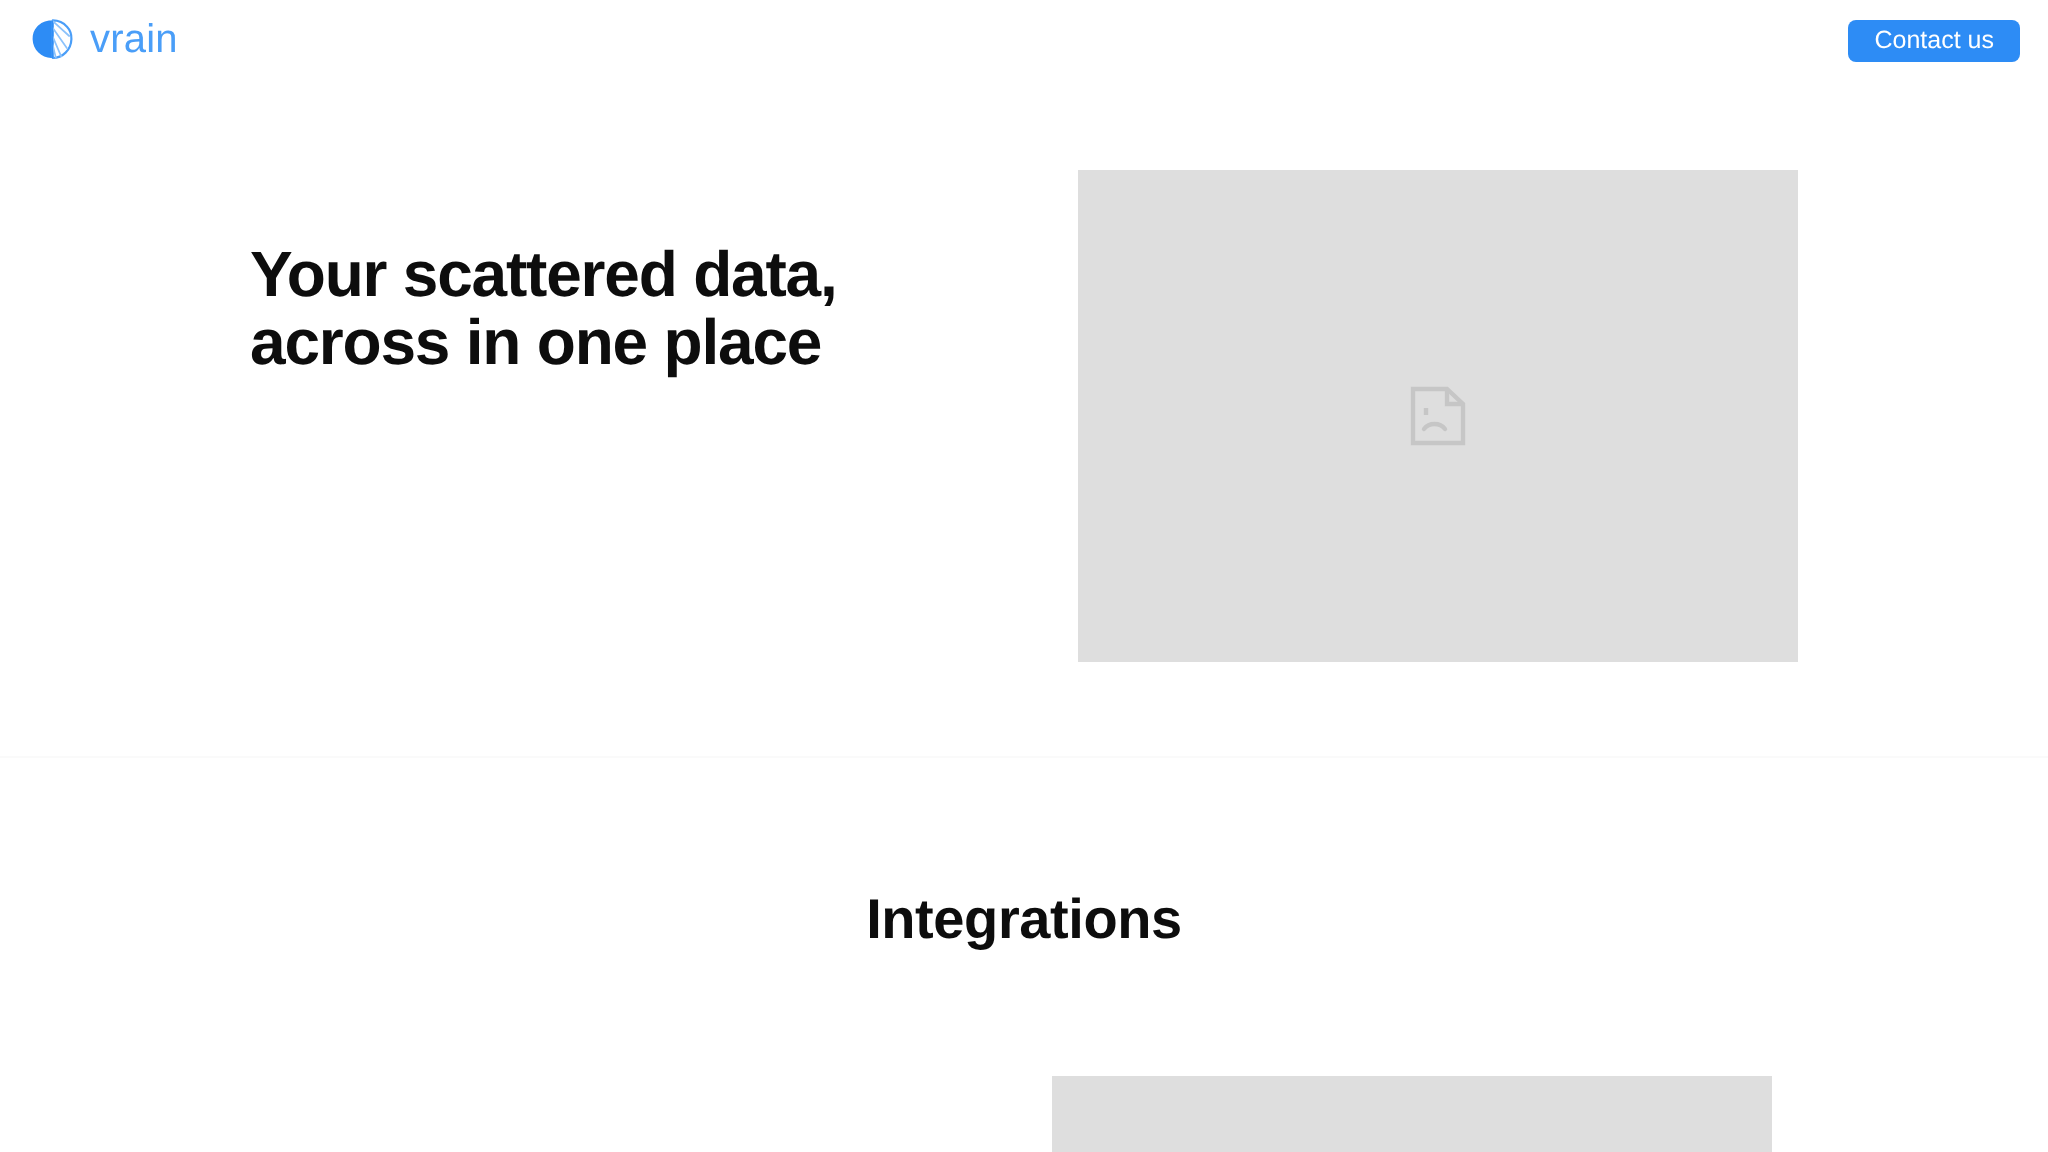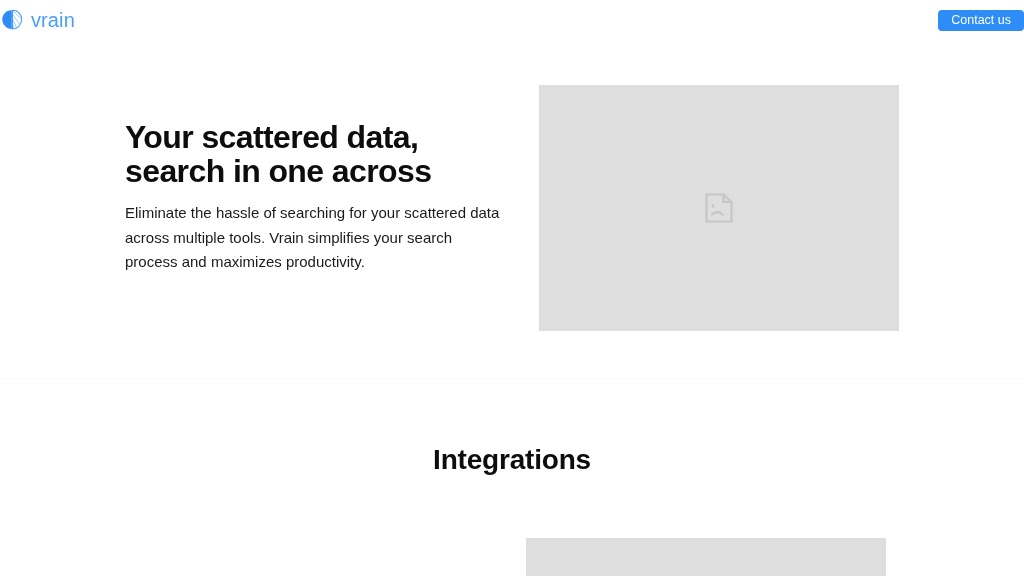--- a/index.html
+++ b/index.html
@@ -29,21 +29,21 @@
   
   .navbar {
     position: absolute;
     top: 0;
     left: 0;
     width: 1024px;
     height: 40px;
     display: flex;
     align-items: center;
     justify-content: space-between;
-    padding: 0 0;
+    padding: 0 14px;
     background: #ffffff;
   }
   .brand {
     display: flex;
     align-items: center;
     gap: 7px;
     text-decoration: none;
   }
   .brand-mark {
     width: 24px;
@@ -193,22 +193,21 @@
       <span class="brand-name">vrain</span>
     </a>
 
     <button class="contact-btn" type="button">Contact us</button>
   </header>
 
   <section class="hero">
 
     <div class="hero-copy">
       <h1 class="hero-title">Your scattered data,
-search in one across</h1>
-      <p class="hero-sub">Eliminate the hassle of searching for your scattered data across multiple tools. Vrain simplifies your search process and maximizes productivity.</p>
+across in one place</h1>
     </div>
 
     <div class="hero-media">
       <span>
         <svg class="broken-img" viewBox="0 0 28 30" xmlns="http://www.w3.org/2000/svg" aria-hidden="true">
 
           <path d="M1.5 1.5 H18.5 L26.5 9.0 V28.5 H1.5 Z" fill="none" stroke="#b3b3b3" stroke-width="2.2" stroke-linejoin="miter"></path>
           <path d="M18.5 1.5 V9.0 H26.5" fill="none" stroke="#b3b3b3" stroke-width="2.2" stroke-linejoin="miter"></path>
 
           <path d="M8.0 11.0 V14.5" stroke="#b3b3b3" stroke-width="2.2" stroke-linecap="butt"></path>

